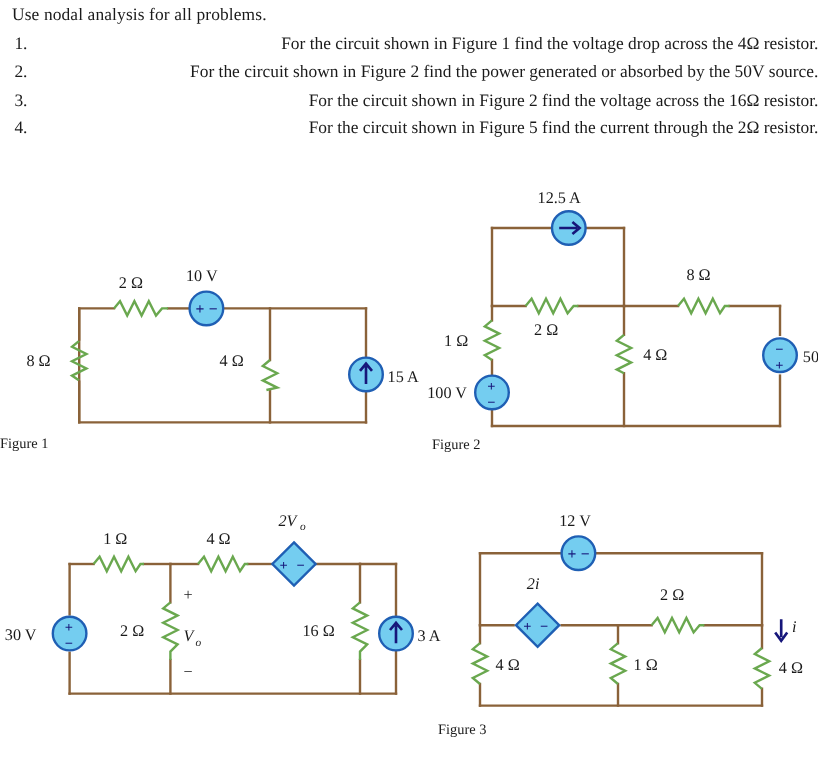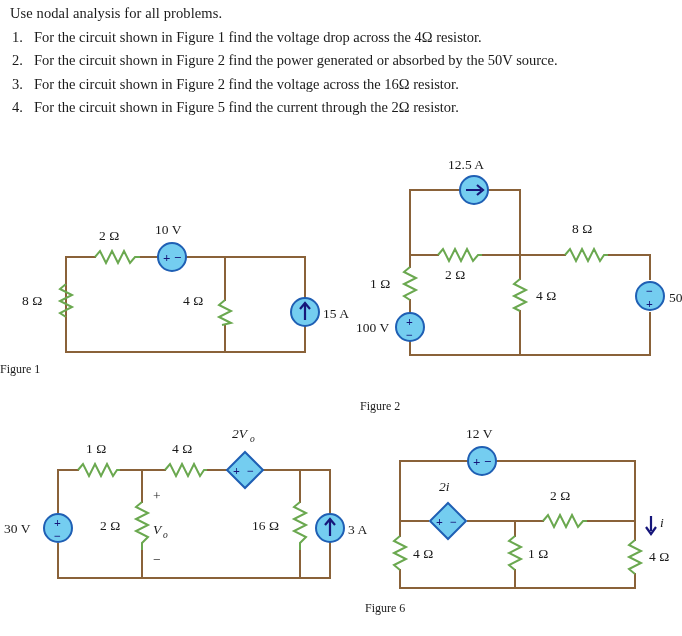--- a/index.html
+++ b/index.html
@@ -40,21 +40,21 @@
     align-items: flex-start;
     font-size: 14.5px;
     line-height: 1.0;
     padding: 9px 0 0 12px;
   }
   .problem-num {
     width: 22px;
     flex: 0 0 22px;
     text-align: left;
   }
-  .problem-body { flex: 1 1 auto; }
+  .problem-body { flex: 1 1 auto; text-align: right; }
 
   
   .figure-frame { position: absolute; }
   .fig-caption {
     position: absolute;
     text-align: left;
     font-size: 12px;
     white-space: nowrap;
   }
 
@@ -201,21 +201,21 @@
         <text class="lbl" x="-4" y="177">100 V</text>
       </g>
 
       <g>
         <circle cx="290" cy="141" r="14" fill="#74cdf0" stroke="#1f5fb4" stroke-width="2"></circle>
         <text class="sym-sm" x="286" y="140">−</text>
         <text class="sym-sm" x="286" y="153">+</text>
         <text class="lbl" x="309" y="147">50 V</text>
       </g>
     </svg>
-    <div class="fig-caption" style="left:0; top:208px; width:322px;margin-top:36px;">Figure 2</div>
+    <div class="fig-caption" style="left:0; top:208px; width:322px;">Figure 2</div>
   </div>
 
   <div class="figure-frame" style="left:0px; top:440px; width:350px; height:196px;">
     <svg width="350" height="165" viewBox="0 0 350 165">
       <g stroke="#8a6239" stroke-width="2" fill="none" stroke-linecap="square">
 
         <path d="M58 30 H78"></path>
         <path d="M120 30 H142"></path>
         <path d="M142 30 H165"></path>
         <path d="M207 30 H228"></path>
@@ -345,16 +345,16 @@
       <g>
         <path d="M270 112 L264 117 L276 123 L264 129 L276 135 L264 141 L270 146" stroke="#6aa84f" stroke-width="2" fill="none"></path>
         <text class="lbl" x="284" y="133">4 Ω</text>
       </g>
 
       <g>
         <path d="M286 88 V103 M281 99 L286 106 L291 99" stroke="#16167a" stroke-width="2.2" fill="none"></path>
         <text class="lbl-it" x="295" y="99">i</text>
       </g>
     </svg>
-    <div class="fig-caption" style="left:0; top:173px; width:317px;">Figure 6</div>
+    <div class="fig-caption" style="left:0; top:173px; width:317px;">Figure 3</div>
   </div>
 
 </div>
 
 </body></html>

